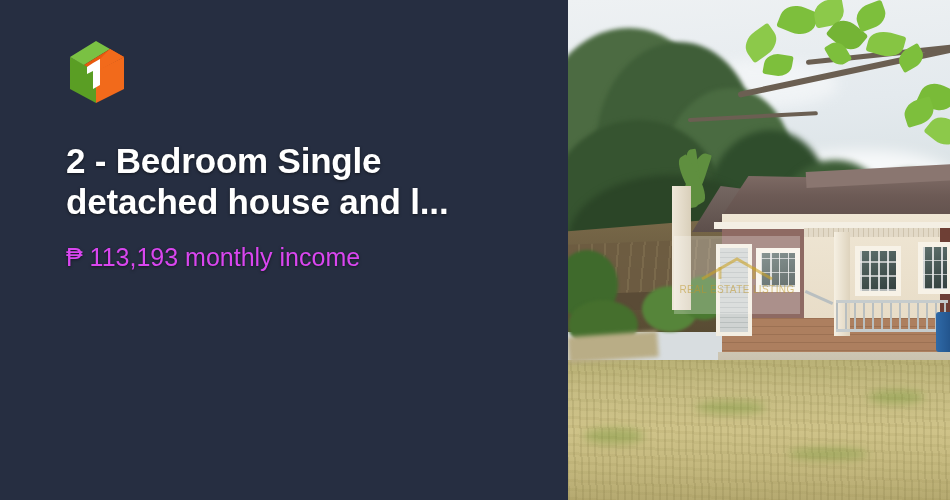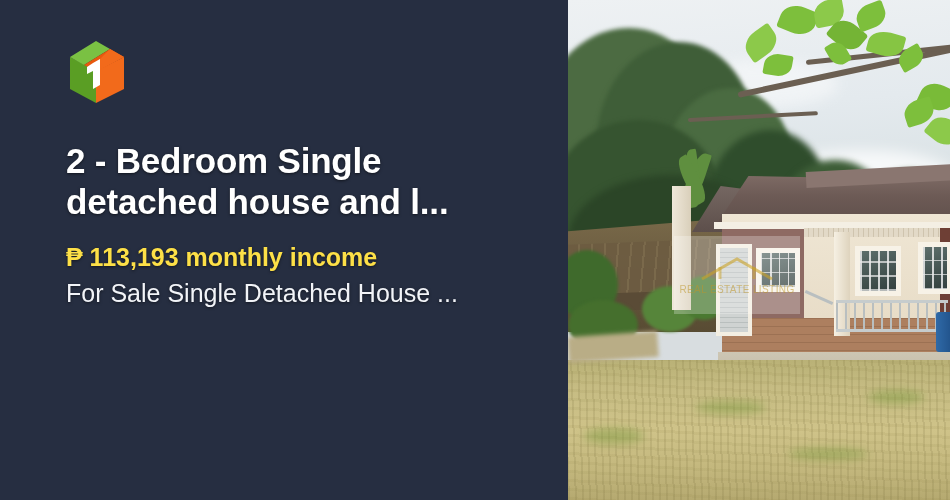--- a/index.html
+++ b/index.html
@@ -51,25 +51,25 @@
     font-weight:normal;
     line-height:1.30;
     color:#f2f4f8;
     text-shadow:0 1px 3px rgba(0,0,0,0.5);
     margin-bottom:6px;
     max-width:450px;
   }
 
   .listing-price {
     font-size:25px;
-    font-weight:bold;
+    font-weight:normal;
     line-height:1.30;
-    color:#fde047;
+    color:#d946ef;
     text-shadow:0 1px 3px rgba(0,0,0,0.5);
-    margin-bottom:4px;
+    margin-bottom:16px;
     white-space:nowrap;
   }
 
   .listing-category {
     font-size:25px;
     font-weight:normal;
     line-height:1.30;
     color:#f2f4f8;
     text-shadow:0 1px 3px rgba(0,0,0,0.5);
     white-space:nowrap;
@@ -351,21 +351,20 @@
         <polygon points="48,16 62,24 36,38 30,34" fill="#f26a1b"></polygon>
 
         <polygon points="31,30 38,26 38,52 31,56" fill="#ffffff"></polygon>
         <polygon points="25,34 31,30 31,38 25,41" fill="#ffffff"></polygon>
       </svg>
     </div>
 
     <div class="text-stack">
       <div class="listing-title">2 - Bedroom Single detached house and l...</div>
       <div class="listing-price">₱ 113,193 monthly income</div>
-      <div class="listing-category">For Sale Single Detached House ...</div>
     </div>
   </div>
 
   <div class="photo">
 
     <div class="sky"></div>
     <div class="cloud c1"></div>
     <div class="cloud c2"></div>
 
     <div class="treemass t1"></div>

